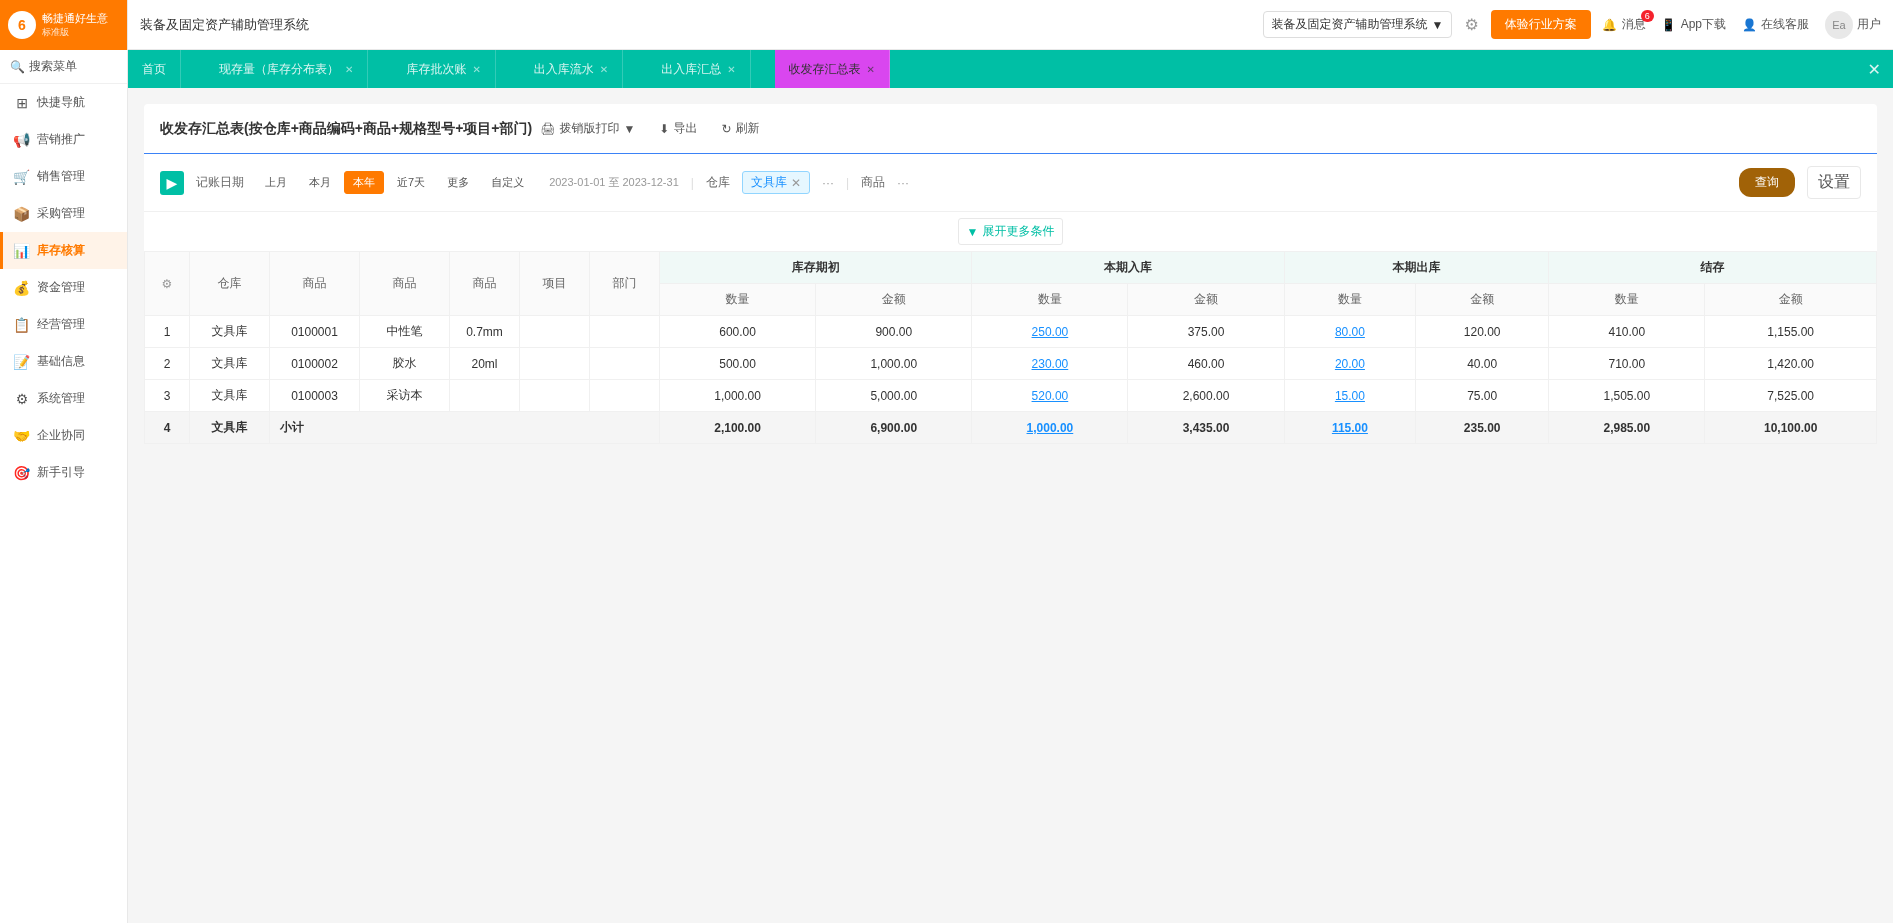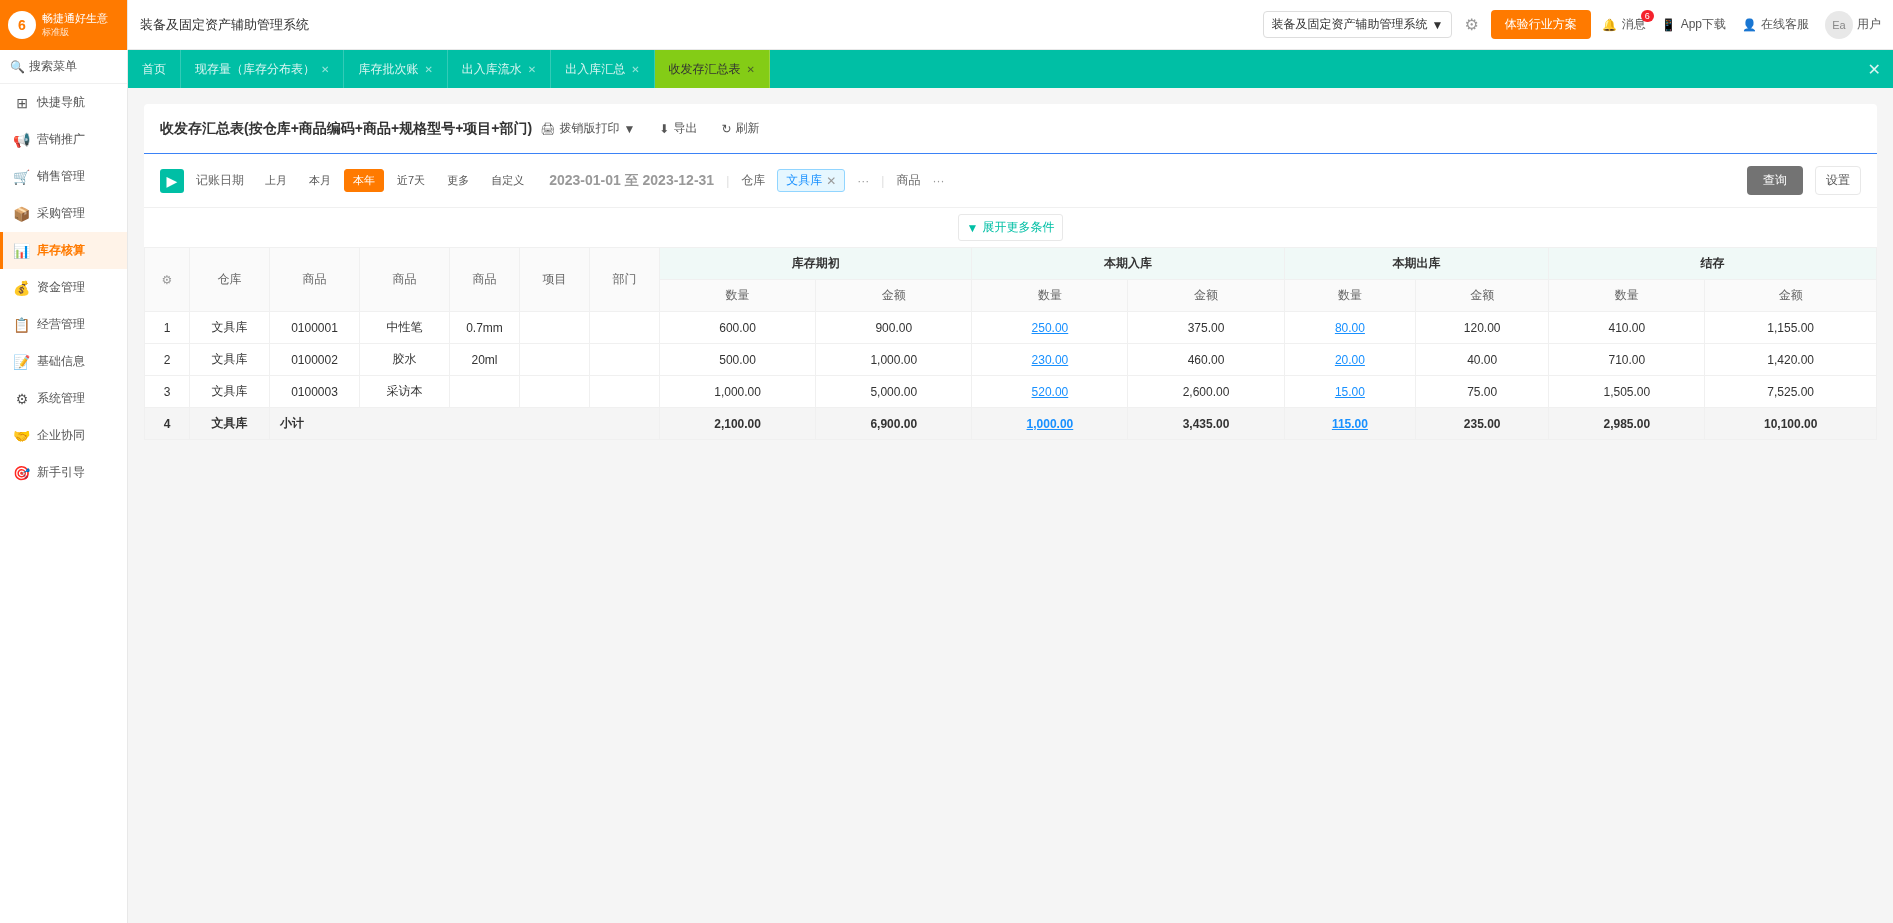--- a/index.html
+++ b/index.html
@@ -25,49 +25,49 @@
     .topbar-select { display: flex; align-items: center; gap: 4px; border: 1px solid #ddd; border-radius: 4px; padding: 4px 8px; cursor: pointer; font-size: 12px; color: #333; }
     .topbar-btn-experience { background: #ff7a00; color: #fff; border: none; border-radius: 4px; padding: 6px 14px; cursor: pointer; font-size: 12px; }
     .topbar-actions { display: flex; align-items: center; gap: 16px; color: #555; font-size: 12px; }
     .topbar-action-item { display: flex; align-items: center; gap: 4px; cursor: pointer; position: relative; }
     .badge { background: #f5222d; color: #fff; border-radius: 10px; font-size: 9px; padding: 1px 4px; position: absolute; top: -6px; right: -8px; }
     .topbar-avatar { width: 28px; height: 28px; background: #e8e8e8; border-radius: 50%; display: flex; align-items: center; justify-content: center; font-size: 11px; color: #888; }
 
     
     .tabs-bar { background: #00bfa5; display: flex; align-items: center; height: 38px; padding: 0 0; overflow: hidden; }
     .tab-item { display: flex; align-items: center; gap: 6px; padding: 0 14px; height: 38px; cursor: pointer; font-size: 12px; color: rgba(255,255,255,0.85); border-right: 1px solid rgba(255,255,255,0.2); white-space: nowrap; }
-    .tab-item.active { background: #84cc16; color: #333; }
+    .tab-item.active { background: #d946ef; color: #333; }
     .tab-close { font-size: 10px; color: inherit; opacity: 0.7; cursor: pointer; }
     .tabs-close-all { margin-left: auto; padding: 0 12px; color: rgba(255,255,255,0.85); cursor: pointer; font-size: 16px; }
 
     
     .page-content { flex: 1; overflow: auto; padding: 16px; background: #f5f5f5; }
 
     
     .panel { background: #fff; border-radius: 4px; }
     .panel-header { padding: 12px 16px; border-bottom: 1px solid #3b82f6; display: flex; align-items: center; justify-content: flex-start; }
     .panel-title { font-size: 14px; font-weight: bold; color: #333; }
     .panel-actions { display: flex; gap: 8px; }
     .panel-action-btn { display: flex; align-items: center; gap: 4px; color: #555; font-size: 12px; cursor: pointer; padding: 4px 8px; border-radius: 3px; }
 
     
     .filter-bar { padding: 12px 16px; border-bottom: 1px solid #f0f0f0; display: flex; align-items: center; gap: 12px; flex-wrap: wrap; }
     .filter-toggle { width: 24px; height: 24px; background: #00bfa5; border-radius: 3px; display: flex; align-items: center; justify-content: center; cursor: pointer; color: #fff; font-size: 14px; flex-shrink: 0; }
     .filter-label { color: #666; font-size: 12px; white-space: nowrap; }
     .date-btns { display: flex; gap: 4px; align-items: center; }
     .date-btn { padding: 3px 8px; border-radius: 3px; cursor: pointer; font-size: 11px; color: #555; border: 1px solid transparent; }
     .date-btn.active { background: #ff7a00; color: #fff; border-color: #ff7a00; }
-    .date-range { font-size: 14px; color: #999; margin-left: 4px; font-weight: bold; }
+    .date-range { font-size: 11px; color: #999; margin-left: 4px; }
     .filter-separator { color: #ddd; }
     .warehouse-tag { display: flex; align-items: center; gap: 4px; background: #e6f7ff; border: 1px solid #91d5ff; border-radius: 3px; padding: 2px 8px; font-size: 12px; color: #1890ff; }
     .warehouse-tag-close { cursor: pointer; color: #999; }
     .filter-more { color: #999; cursor: pointer; font-size: 12px; }
     .expand-btn { display: flex; align-items: center; gap: 4px; color: #00bfa5; cursor: pointer; font-size: 12px; padding: 4px 8px; border: 1px solid #e8e8e8; border-radius: 3px; }
-    .query-btn { background: #737373; color: #fff; border: none; border-radius: 4px; padding: 6px 16px; cursor: pointer; font-size: 12px; }
-    .settings-btn { color: #555; border: 1px solid #e8e8e8; border-radius: 4px; padding: 5px 10px; cursor: pointer; font-size: 12px; background: #fff; }
+    .query-btn { background: #a16207; color: #fff; border: none; border-radius: 12px; padding: 6px 16px; cursor: pointer; font-size: 12px; }
+    .settings-btn { color: #555; border: 1px solid #e8e8e8; border-radius: 4px; padding: 5px 10px; cursor: pointer; font-size: 16px; background: #fff; }
 
     
     .table-wrapper { overflow: auto; }
     table { width: 100%; border-collapse: collapse; font-size: 12px; }
     th, td { border: 1px solid #f0f0f0; padding: 7px 10px; text-align: center; white-space: nowrap; }
     th { background: #fafafa; color: #666; font-weight: normal; }
     th.group-header { background: #f0f9f7; color: #333; font-weight: bold; }
     td { color: #333; }
     .row-subtotal td { font-weight: bold; background: #f5f5f5; }
     .row-subtotal td:nth-child(1), .row-subtotal td:nth-child(2) { text-align: center; }
@@ -176,21 +176,21 @@
         <span>在线客服</span>
       </div>
       <div class="topbar-action-item">
         <div class="topbar-avatar">Ea</div>
         <span>用户</span>
       </div>
     </div>
   </div>
 
   <div class="tabs-bar">
-    <div id="tabs-container" style="display:flex;align-items:center;flex:1;overflow:hidden;">
+    <div id="tabs-container" style="display:flex;align-items:center;flex:1;overflow:hidden;gap:24px;">
         <div class="tab-item">
           <span>首页</span>
         </div>
         <div class="tab-item">
           <span>现存量（库存分布表）</span> 
           <span class="tab-close">✕</span>
         </div>
         <div class="tab-item">
           <span>库存批次账</span> 
           <span class="tab-close">✕</span>

